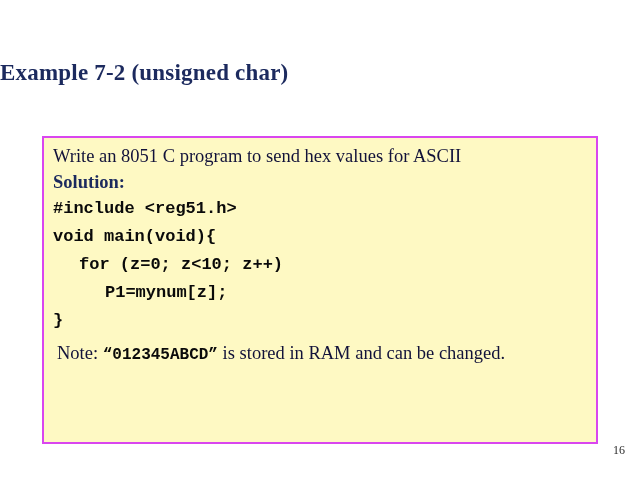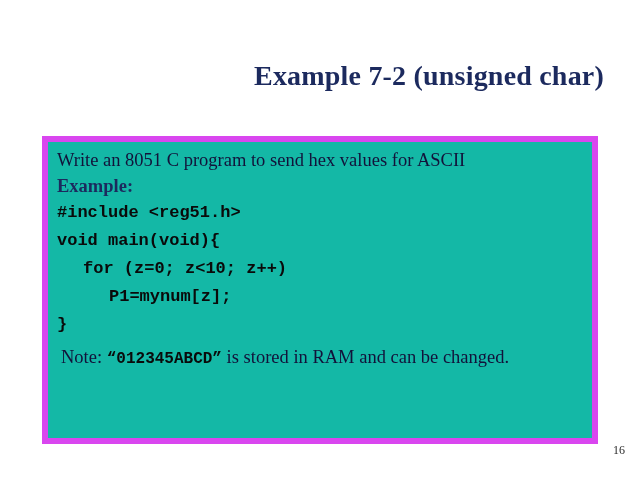--- a/index.html
+++ b/index.html
@@ -15,38 +15,38 @@
     font-family: "Liberation Serif", "DejaVu Serif", serif;
     position: relative;
   }
 
   
   .slide-title {
     position: absolute;
     left: 0;
     top: 60px;
     width: 604px;
-    text-align: right;
+    text-align: left;
     font-family: "Liberation Serif", "DejaVu Serif", serif;
     font-weight: bold;
-    font-size: 28px;
+    font-size: 23px;
     letter-spacing: 0.2px;
     color: #1c2a5e;
     white-space: nowrap;
   }
 
   
   .content-box {
     position: absolute;
     left: 42px;
     top: 136px;
     width: 556px;
     height: 308px;
-    border: 6px solid #d946ef;
-    background: #14b8a6;
+    border: 2px solid #d946ef;
+    background: #fef9c3;
     box-sizing: border-box;
     padding: 6px 8px 0 9px;
   }
 
   .prose {
     font-family: "Liberation Serif", "DejaVu Serif", serif;
     font-size: 18.5px;
     line-height: 24.5px;
     color: #12123a;
     margin: 0;
@@ -111,21 +111,21 @@
 <body>
 
 <div class="slide-title">Example 7-2 (unsigned char)</div>
 
 <div class="content-box">
 
   <p class="prose">
     <span>Write an 8051 C program to send hex values for ASCII</span>
   </p>
 
-  <p class="solution-label">Example:</p>
+  <p class="solution-label">Solution:</p>
 
   <p class="code-line"><span class="kw"></span><span>#include &lt;reg51.h&gt;</span></p>
 
   <p class="code-line"><span class="kw"></span><span>void main(void){</span></p>
 
 
 
   <p class="code-line ind1"><span class="kw"></span><span>for (z=0; z&lt;10; z++)</span></p>
 
   <p class="code-line ind2"><span class="kw"></span><span>P1=mynum[z];</span></p>

